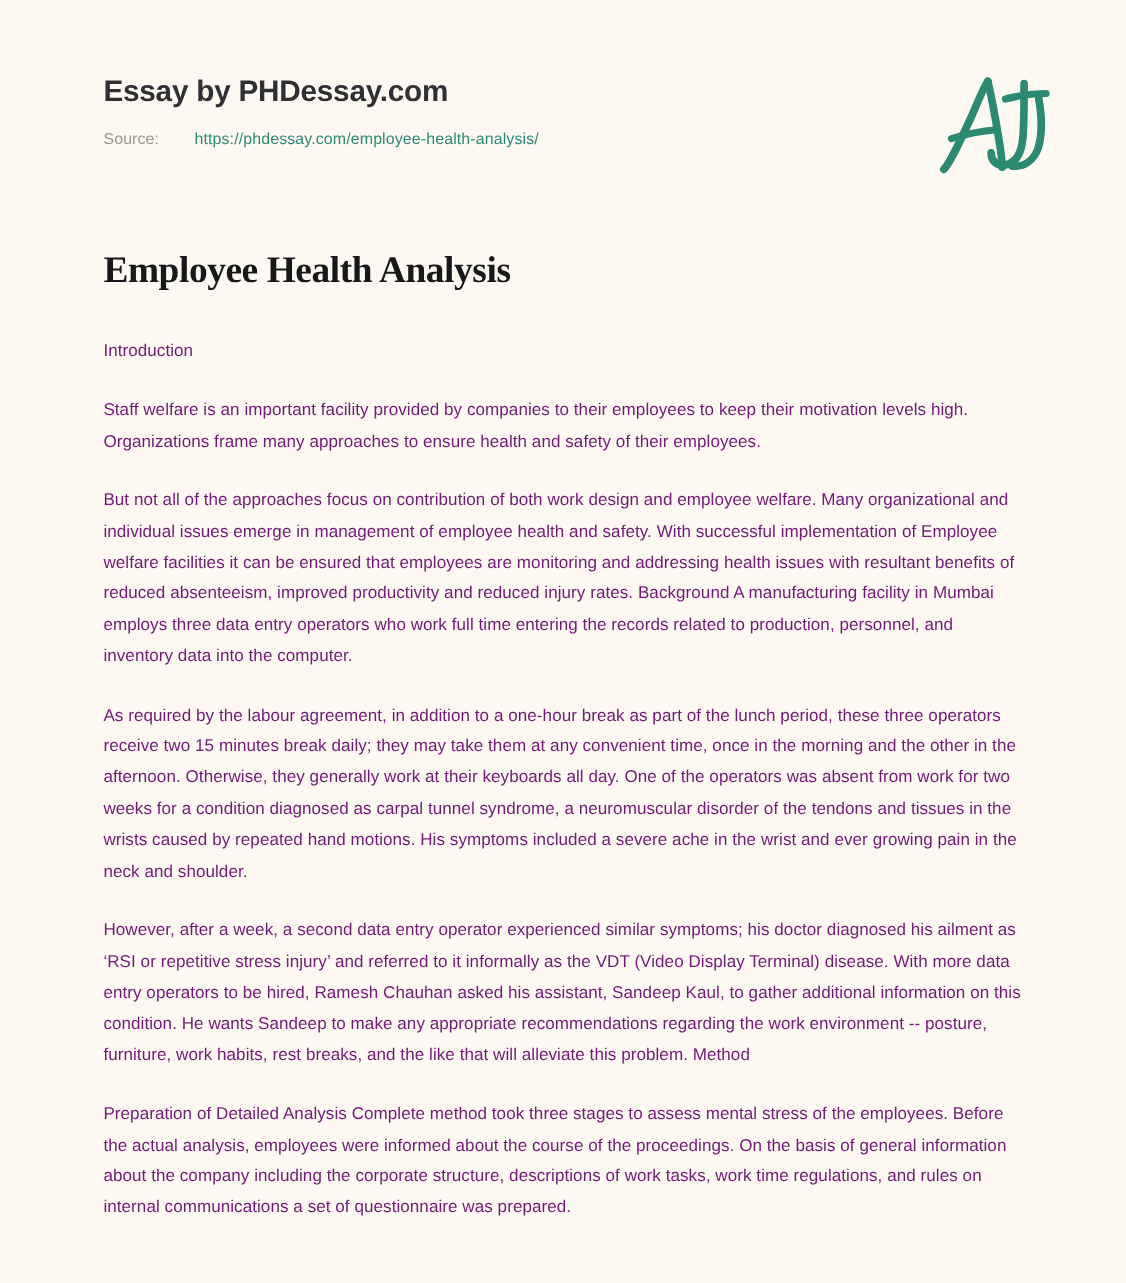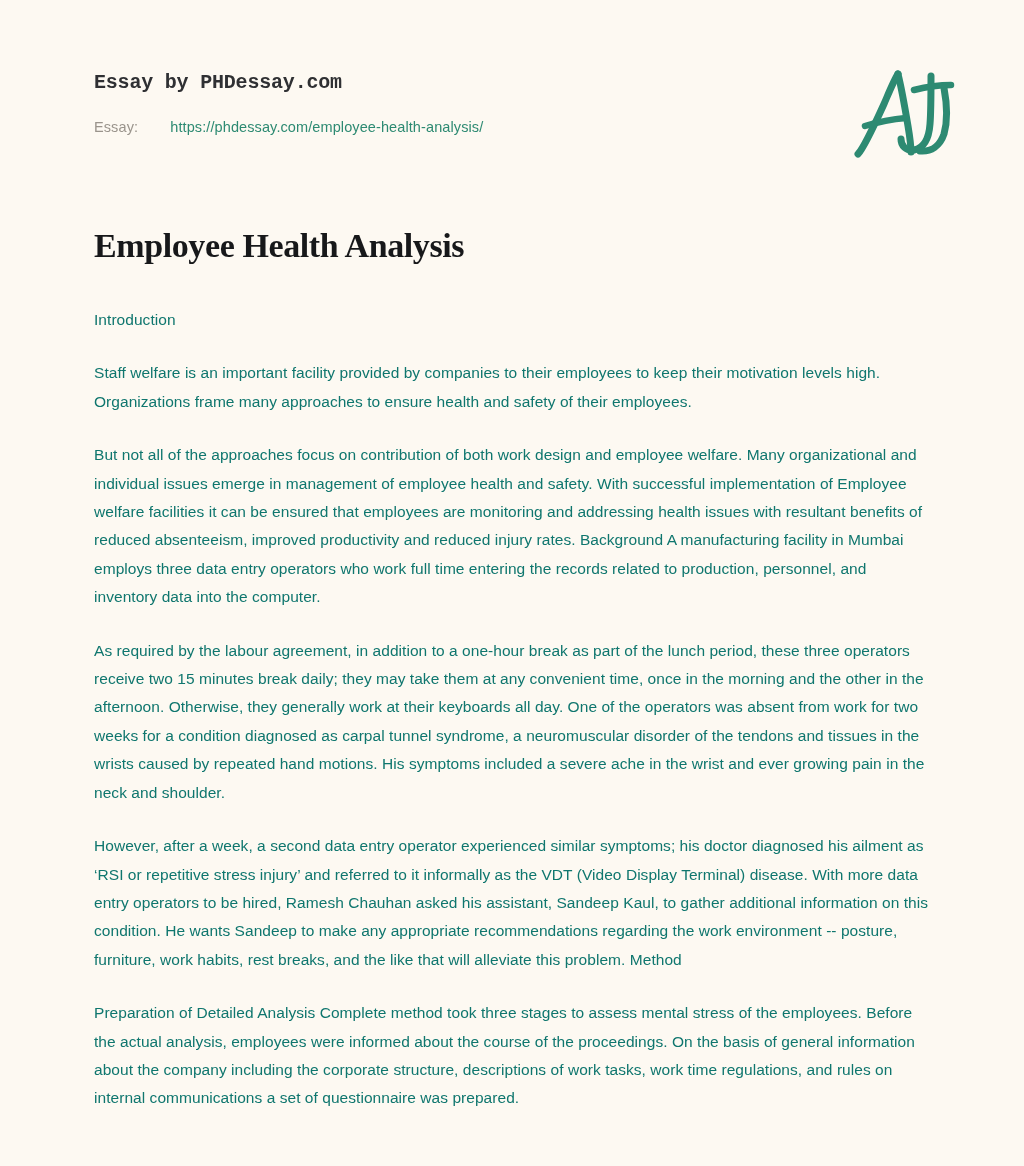--- a/index.html
+++ b/index.html
@@ -27,27 +27,26 @@
 
   
   .header {
     position: relative;
     padding: 66px 60px 0 94px;
     height: 150px;
     box-sizing: border-box;
   }
 
   .brand-line {
-    font-size: 20px;
+    font-size: 27px;
     font-weight: bold;
     color: #2f3033;
     letter-spacing: -0.2px;
     line-height: 34px;
     margin: 0;
-    font-family: Liberation Mono, monospace;
   }
 
   .source-line {
     margin: 17px 0 0 0;
     font-size: 14.5px;
     line-height: 20px;
     color: #9a948c;
     letter-spacing: 0.1px;
   }
 
@@ -87,40 +86,40 @@
     font-family: Liberation Serif, serif;
   }
 
   .body-block {
     margin-top: 38px;
   }
 
   .para {
     font-size: 15.5px;
     line-height: 28.4px;
-    color: #0f766e;
+    color: #701a75;
     margin: 0 0 25px 0;
     letter-spacing: 0.05px;
     text-align: left;
     max-width: 840px;
   }
 
   .para:last-child {
     margin-bottom: 0;
   }
 </style>
 </head>
 <body>
 
 <div class="page">
 
   <div class="header">
     <div class="brand-line">Essay by PHDessay.com</div>
     <div class="source-line">
-      <span>Essay:</span>
+      <span>Source:</span>
       <a class="source-link" href="#">https://phdessay.com/employee-health-analysis/</a>
     </div>
 
     <div class="logo" title="A+">
       <svg viewBox="0 0 120 110" xmlns="http://www.w3.org/2000/svg" aria-label="A plus logo">
         <g fill="none" stroke="#2d8a72" stroke-linecap="round" stroke-linejoin="round">
 
           <path d="M10 96 C 16 90, 26 68, 36 46 C 42 32, 46 22, 50 16" stroke-width="7"></path>
 
           <path d="M50 16 C 53 28, 57 50, 60 68 C 62 80, 63 88, 63 94" stroke-width="7"></path>

